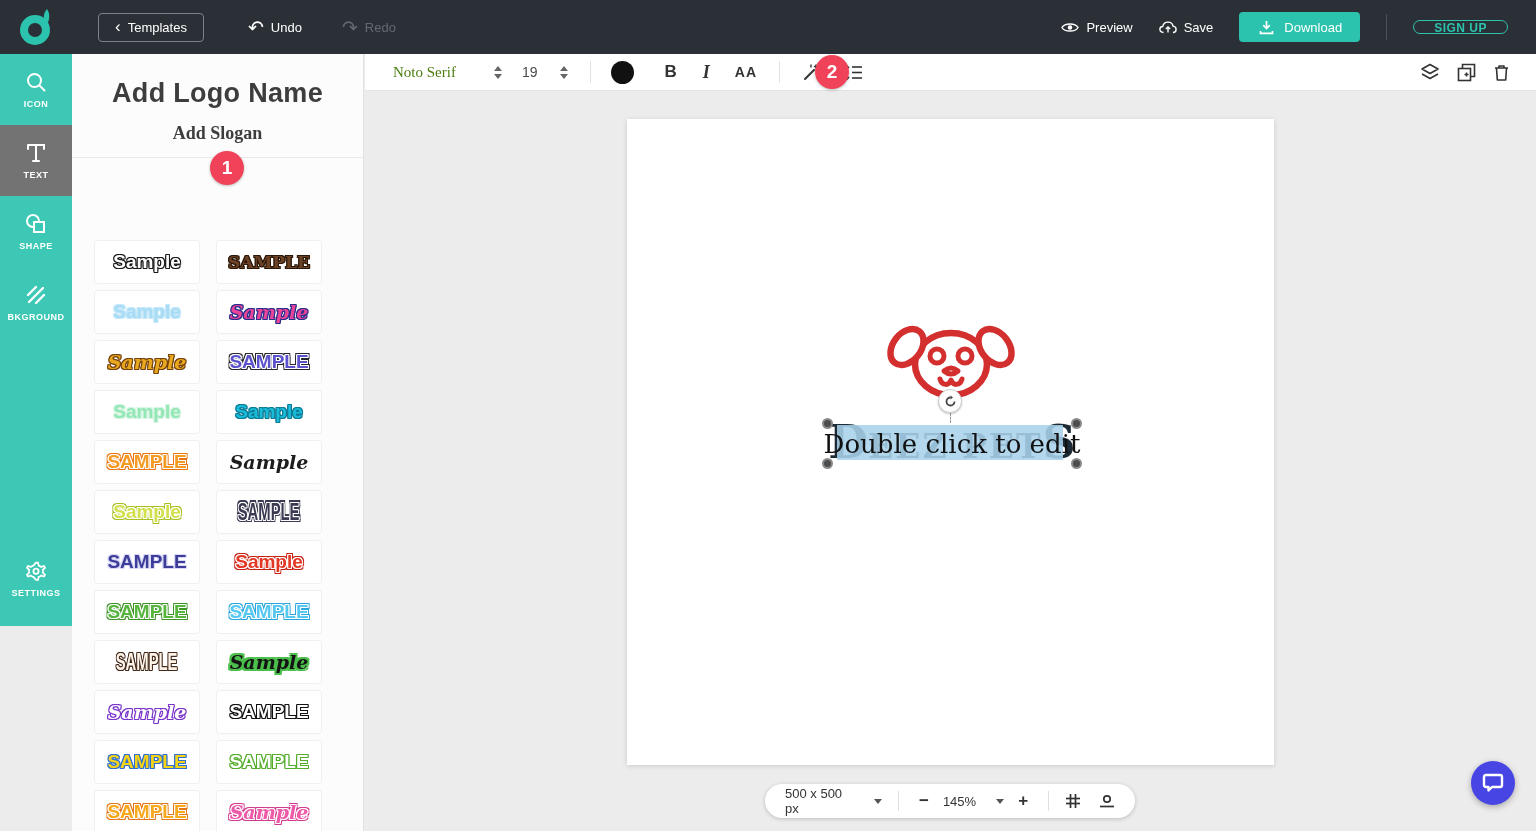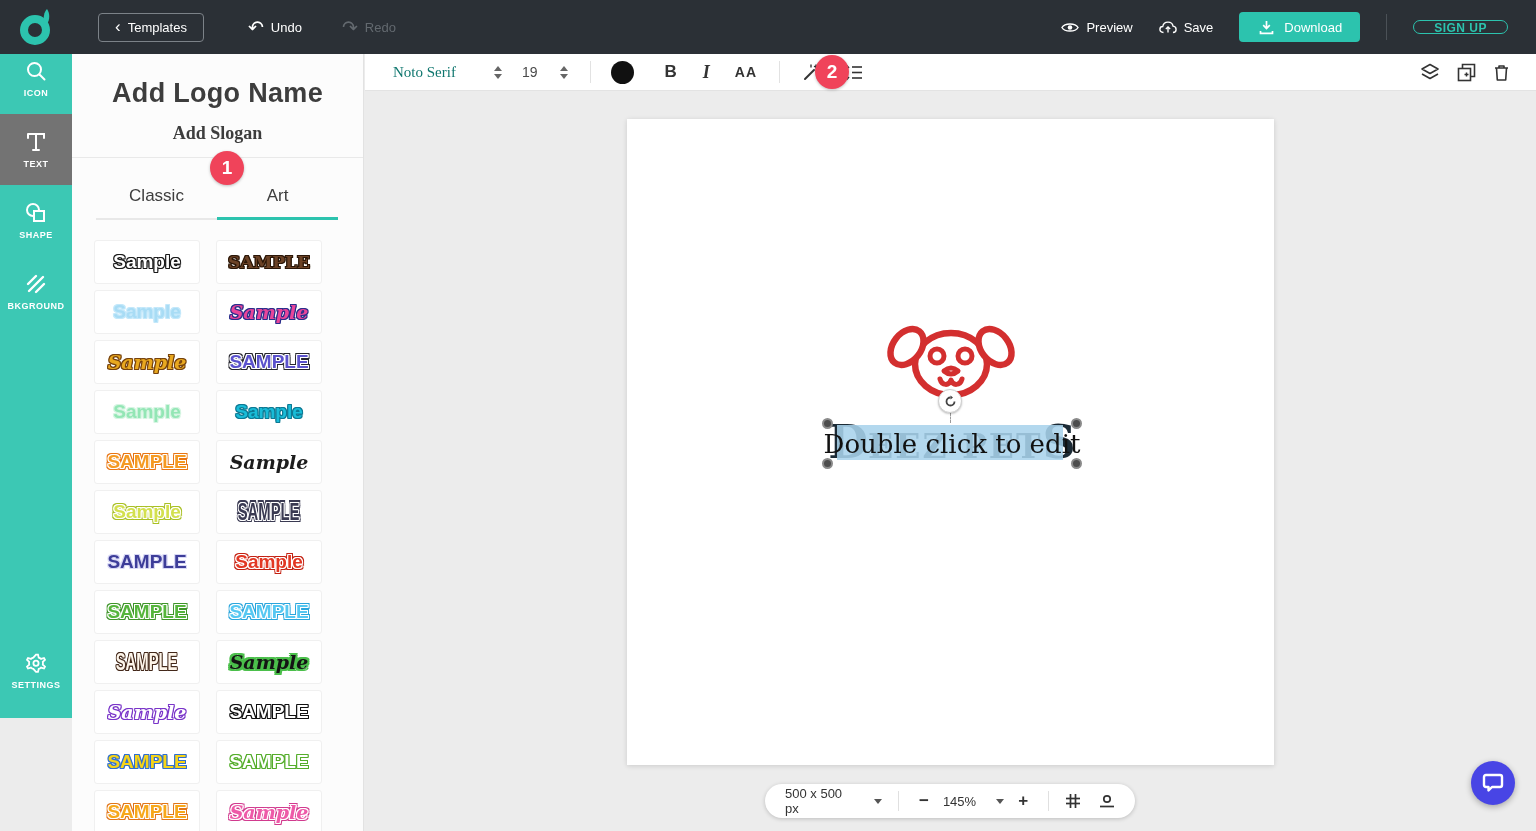--- a/index.html
+++ b/index.html
@@ -14,21 +14,21 @@
   .undo-btn { margin-left:44px; }
   .redo-btn { margin-left:40px; color:#63696f; }
   .tb-right { margin-left:auto; display:flex; align-items:center; gap:26px; padding-right:28px; }
   .dl-btn { background:#2cc3ae; border:none; border-radius:4px; height:30px; padding:0 18px; display:flex; align-items:center; gap:9px; color:#fff; font-size:13px; cursor:pointer; }
   .tb-vdiv { width:1px; height:26px; background:#4b5157; }
   .signup-btn { border:1px solid #2cc3ae; color:#2cc3ae; background:transparent; border-radius:15px; height:14px; padding:0 20px; font-size:12px; font-weight:bold; letter-spacing:.5px; cursor:pointer; }
   .tb-ico { width:18px; height:18px; display:inline-flex; align-items:center; justify-content:center; }
   .arrow-glyph { font-size:19px; line-height:1; }
 
   
-  .sidebar { position:absolute; left:0; top:43px; width:72px; height:675px; background:#3cc8b4; z-index:20; display:flex; flex-direction:column; }
+  .sidebar { position:absolute; left:0; top:54px; width:72px; height:572px; background:#3cc8b4; z-index:20; display:flex; flex-direction:column; }
   .side-item { height:71px; display:flex; flex-direction:column; align-items:center; justify-content:center; gap:5px; color:#fff; cursor:pointer; }
   .side-item.active { background:#737373; }
   .side-label { font-size:9px; font-weight:bold; letter-spacing:.5px; }
   .side-settings { margin-top:auto; margin-bottom:12px; }
 
   
   .panel { position:absolute; left:72px; top:54px; width:292px; height:777px; background:#fcfcfc; border-right:1px solid #e2e2e2; z-index:10; }
   .panel-title { font-size:27px; font-weight:800; color:#3d3d3d; text-align:center; margin-top:24px; letter-spacing:.3px; }
   .panel-sub { font-family:"Liberation Serif", serif; font-size:18px; color:#3d3d3d; text-align:center; margin-top:14px; }
   .panel-divider { position:absolute; left:0; top:103px; width:100%; height:1px; background:#e9e9e9; }
@@ -40,21 +40,21 @@
   .samples { position:absolute; left:22px; top:186px; width:248px; display:grid; grid-template-columns:106px 106px; grid-auto-rows:44px; column-gap:16px; row-gap:6px; }
   .sample-cell { background:#fff; border:1px solid #f0f0f0; border-radius:3px; display:flex; align-items:center; justify-content:center; overflow:hidden; cursor:pointer; }
   .sample-text { font-size:19px; white-space:nowrap; }
   .sf-b { font-weight:800; font-family:"Liberation Sans", sans-serif; }
   .sf-r { font-weight:bold; font-family:"DejaVu Serif", serif; font-size:17px; }
   .sf-s { font-weight:bold; font-style:italic; font-family:"DejaVu Serif", serif; }
   .sf-c { font-weight:800; display:inline-block; transform:scale(.78,1.3); }
 
   
   .fmt-toolbar { position:absolute; left:365px; top:54px; width:1171px; height:37px; background:#fff; border-bottom:1px solid #e3e3e3; display:flex; align-items:center; z-index:10; }
-  .fmt-font { font-family:"Liberation Serif", serif; font-size:15px; color:#0f766e; margin-left:28px; cursor:pointer; }
+  .fmt-font { font-family:"Liberation Serif", serif; font-size:15px; color:#4d7c0f; margin-left:28px; cursor:pointer; }
   .stepper { display:flex; flex-direction:column; gap:3px; margin-left:38px; cursor:pointer; }
   .stepper .tri-up { width:0; height:0; border-left:4px solid transparent; border-right:4px solid transparent; border-bottom:5px solid #666; }
   .stepper .tri-dn { width:0; height:0; border-left:4px solid transparent; border-right:4px solid transparent; border-top:5px solid #666; }
   .fmt-size { font-size:14px; color:#4a4a4a; margin-left:20px; cursor:pointer; }
   .fmt-size + .stepper { margin-left:22px; }
   .fmt-vdiv { width:1px; height:22px; background:#e2e2e2; margin-left:22px; }
   .color-swatch { width:23px; height:23px; border-radius:50%; background:#111; margin-left:20px; cursor:pointer; }
   .fmt-b { font-size:17px; font-weight:bold; color:#333; margin-left:31px; cursor:pointer; }
   .fmt-i { font-size:18px; font-style:italic; font-family:"Liberation Serif", serif; font-weight:bold; color:#333; margin-left:26px; cursor:pointer; }
   .fmt-aa { font-size:14px; font-weight:bold; color:#333; margin-left:25px; letter-spacing:1px; cursor:pointer; }
@@ -185,24 +185,20 @@
       </svg>
     <span class="side-label">SETTINGS</span>
   </div>
 </aside>
 
 <section class="panel">
   <h1 class="panel-title">Add Logo Name</h1>
   <h2 class="panel-sub">Add Slogan</h2>
   <div class="panel-divider"></div>
   <div class="badge badge-1">1</div>
-  <div class="tabs">
-    <div class="tab">Classic</div>
-    <div class="tab active">Art</div>
-  </div>
   <div class="samples" id="samples-grid">
       <div class="sample-cell">
         <span class="sample-text sf-b" style="color: rgb(255, 255, 255); text-shadow: rgb(26, 26, 26) 1px 0px 0px, rgb(26, 26, 26) -1px 0px 0px, rgb(26, 26, 26) 0px 1px 0px, rgb(26, 26, 26) 0px -1px 0px, rgb(26, 26, 26) 1px 1px 0px, rgb(26, 26, 26) -1px -1px 0px, rgb(26, 26, 26) 1px -1px 0px, rgb(26, 26, 26) -1px 1px 0px;">Sample</span>
       </div>
       <div class="sample-cell">
         <span class="sample-text sf-r" style="color: rgb(107, 66, 38); text-shadow: rgb(43, 23, 8) 1px 0px 0px, rgb(43, 23, 8) -1px 0px 0px, rgb(43, 23, 8) 0px 1px 0px, rgb(43, 23, 8) 0px -1px 0px, rgb(43, 23, 8) 1px 1px 0px, rgb(43, 23, 8) -1px -1px 0px, rgb(43, 23, 8) 1px -1px 0px, rgb(43, 23, 8) -1px 1px 0px;">SAMPLE</span>
       </div>
       <div class="sample-cell">
         <span class="sample-text sf-b" style="color: rgb(168, 220, 245); text-shadow: rgb(196, 232, 250) 1px 0px 0px, rgb(196, 232, 250) -1px 0px 0px, rgb(196, 232, 250) 0px 1px 0px, rgb(196, 232, 250) 0px -1px 0px, rgb(196, 232, 250) 1px 1px 0px, rgb(196, 232, 250) -1px -1px 0px, rgb(196, 232, 250) 1px -1px 0px, rgb(196, 232, 250) -1px 1px 0px;">Sample</span>
       </div>

